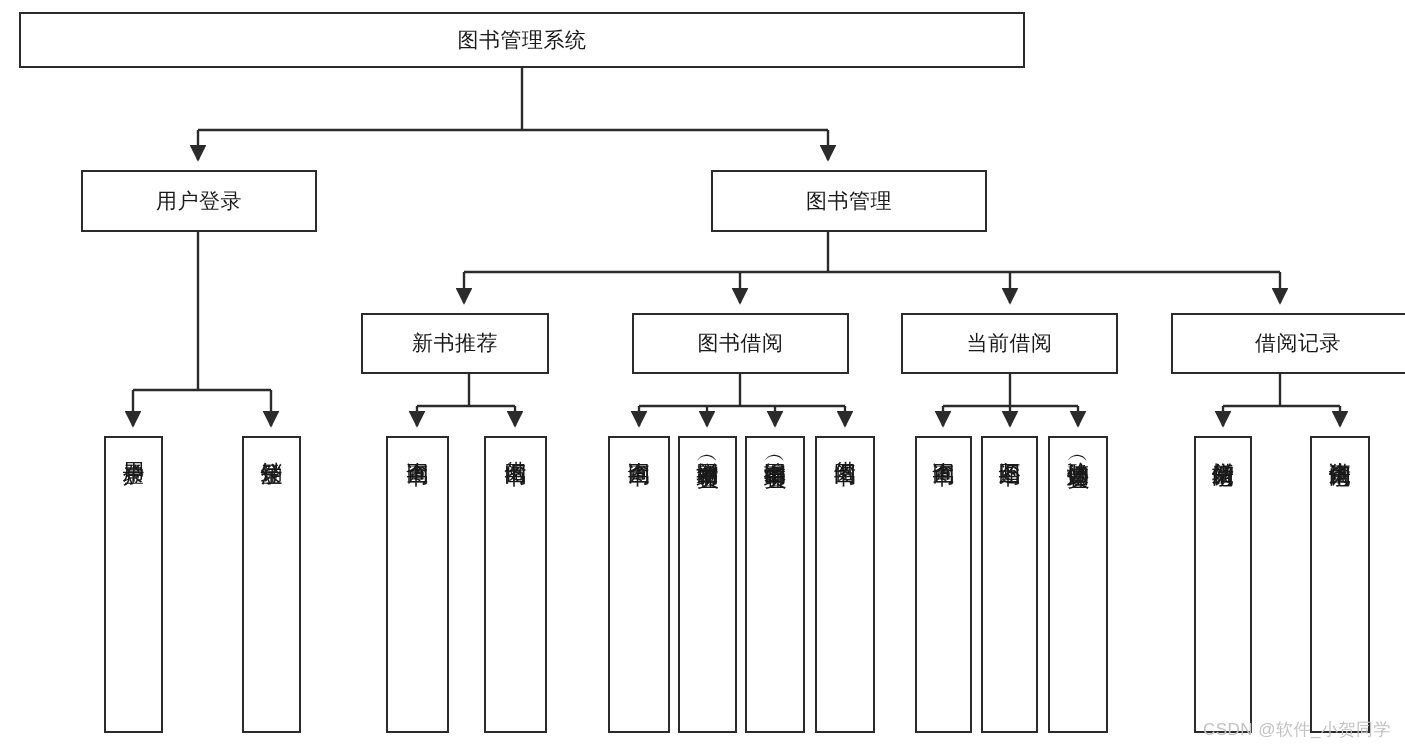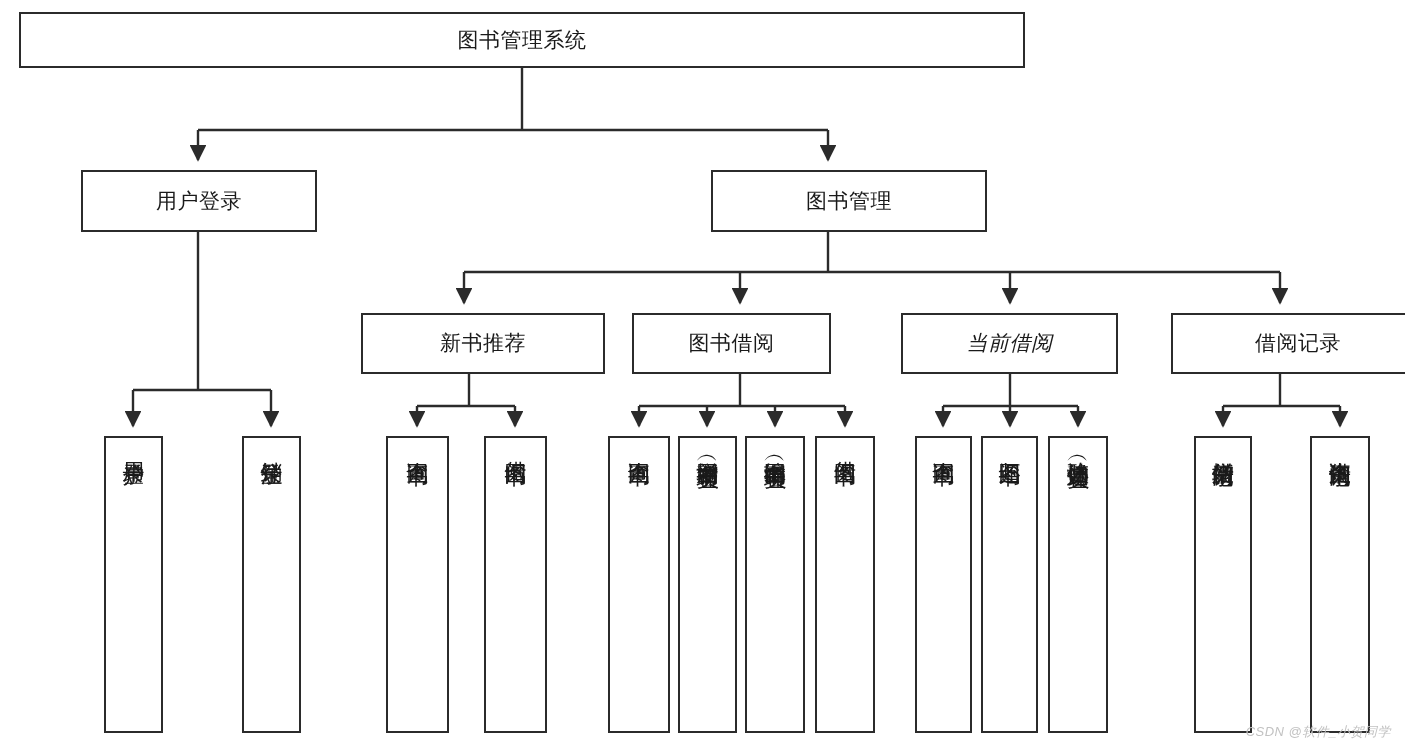--- a/index.html
+++ b/index.html
@@ -55,27 +55,26 @@
     line-height: 1;
     white-space: nowrap;
   }
   .node.vertical.tall .label {
     font-size: 22px;
   }
   .watermark {
     position: absolute;
     right: 14px;
     bottom: 6px;
-    font-size: 13px;
+    font-size: 17px;
     color: #c2c2c2;
     letter-spacing: 0.5px;
     z-index: 3;
     user-select: none;
     white-space: nowrap;
-    font-style: italic;
   }
 </style>
 </head>
 <body>
 
 <div id="canvas">
 
   <svg id="wires" viewBox="0 0 1405 747">
     <defs>
       <marker id="arrow" viewBox="0 0 10 10" refX="9" refY="5" markerWidth="7" markerHeight="7" orient="auto-start-reverse">
@@ -130,27 +129,27 @@
     <span class="label">图书管理系统</span>
   </div>
 
   <div class="node horizontal" style="left:81px; top:170px; width:236px; height:62px;">
     <span class="label">用户登录</span>
   </div>
   <div class="node horizontal" style="left:711px; top:170px; width:276px; height:62px;">
     <span class="label">图书管理</span>
   </div>
 
-  <div class="node horizontal" style="left:361px; top:313px; width:244px; height:61px;justify-content:center;">
+  <div class="node horizontal" style="left:361px; top:313px; width:188px; height:61px;justify-content:center;">
     <span class="label">新书推荐</span>
   </div>
-  <div class="node horizontal" style="left:632px; top:313px; width:199px; height:61px;">
+  <div class="node horizontal" style="left:632px; top:313px; width:217px; height:61px;">
     <span class="label">图书借阅</span>
   </div>
-  <div class="node horizontal" style="left:901px; top:313px; width:217px; height:61px;font-style:italic;">
+  <div class="node horizontal" style="left:901px; top:313px; width:217px; height:61px;">
     <span class="label">当前借阅</span>
   </div>
   <div class="node horizontal" style="left:1171px; top:313px; width:254px; height:61px;">
     <span class="label">借阅记录</span>
   </div>
 
   <div class="node vertical" style="left:104px; top:436px; width:59px; height:297px;">
     <span class="label">用户登录</span>
   </div>
   <div class="node vertical" style="left:242px; top:436px; width:59px; height:297px;">

